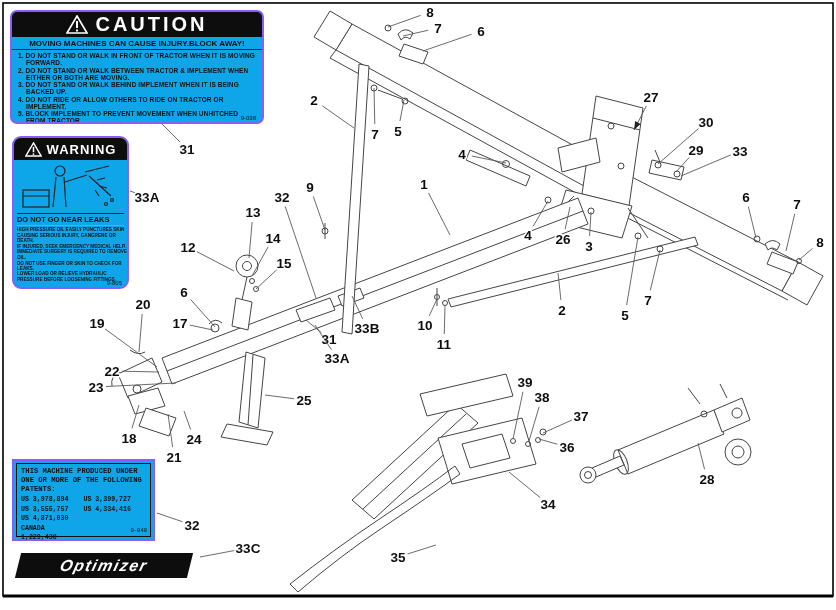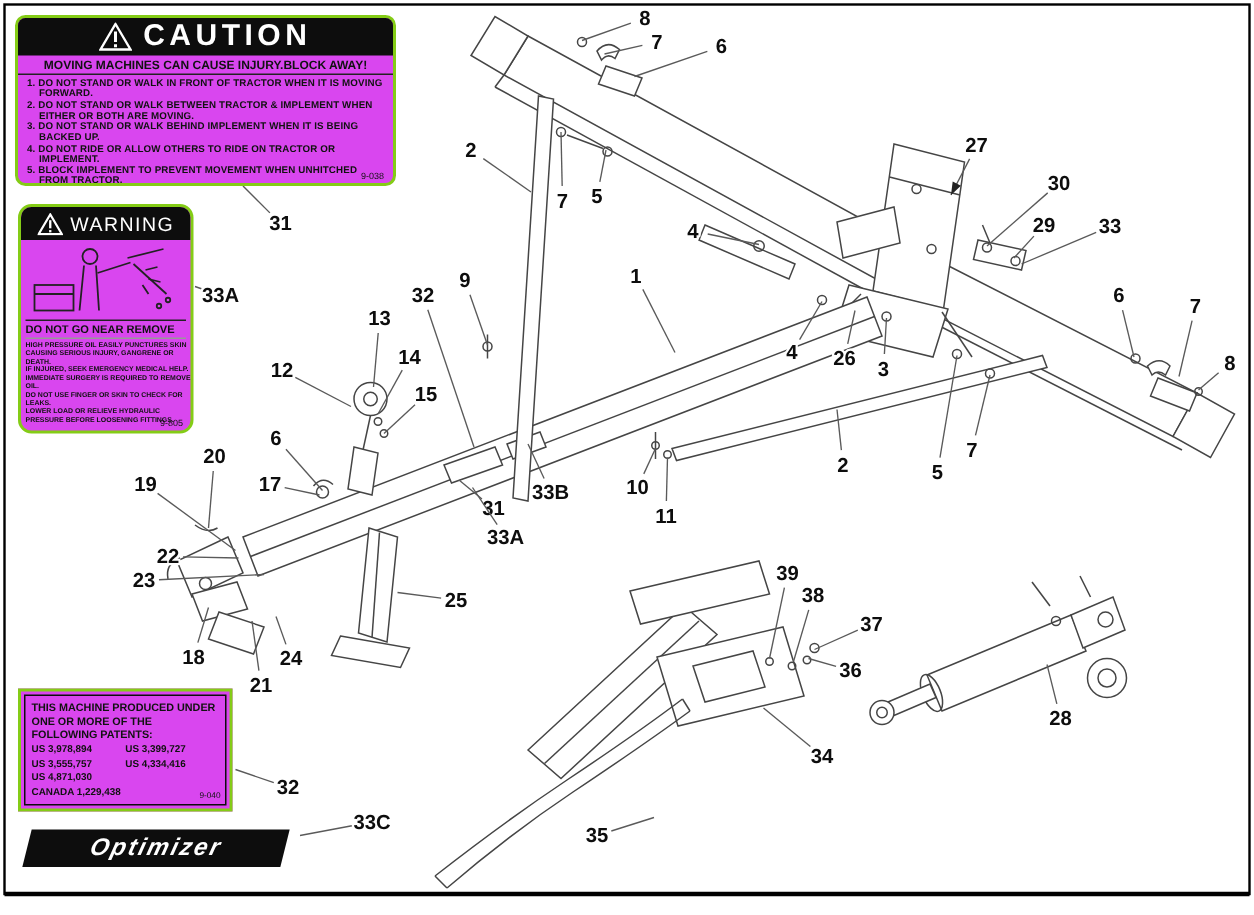--- a/index.html
+++ b/index.html
@@ -10,37 +10,37 @@
   .page svg.canvas{position:absolute;left:0;top:0;}
   .art{stroke:#454545;fill:none;stroke-width:1;}
   .face{fill:#ffffff;stroke:#454545;stroke-width:1;}
   .leader{stroke:#5a5a5a;stroke-width:0.9;fill:none;}
   .callout-num{
     font-family:"Liberation Sans",sans-serif;font-weight:bold;font-size:13.5px;fill:#0d0d0d;
     text-anchor:middle;dominant-baseline:central;
     paint-order:stroke;stroke:#ffffff;stroke-width:3px;stroke-linejoin:round;
   }
   
-  .decal{position:absolute;background:#d946ef;border:2px solid #84cc16;box-sizing:border-box;}
+  .decal{position:absolute;background:#0ea5e9;border:2px solid #8b5cf6;box-sizing:border-box;}
   .caution{left:10px;top:10px;width:254px;height:114px;border-radius:7px;overflow:hidden;}
   .caution .hdr{background:#0d0d0d;color:#fff;height:25px;display:flex;align-items:center;justify-content:center;gap:7px;}
   .caution .hdr .ttl{font-weight:bold;font-size:20px;letter-spacing:3px;}
   .caution .sub{font-size:8px;font-weight:bold;padding:2px 5px 1px;border-bottom:1px solid #222;display:flex;justify-content:center;}
   .caution .items{padding:2px 6px 2px 6px;}
   .caution .item{font-size:6.5px;font-weight:600;line-height:1.12;padding-left:8px;text-indent:-8px;letter-spacing:0.1px;}
   .caution .code{position:absolute;right:6px;bottom:1px;font-size:6px;}
   .warning{left:12px;top:136px;width:117px;height:153px;border-radius:9px;overflow:hidden;}
   .warning .hdr{background:#0d0d0d;color:#fff;height:22px;display:flex;align-items:center;justify-content:center;gap:5px;}
-  .warning .hdr .ttl{font-weight:normal;font-size:13px;letter-spacing:1px;}
+  .warning .hdr .ttl{font-weight:bold;font-size:13px;letter-spacing:1px;}
   .warning .picto{display:block;margin:2px auto 0;}
   .warning .headline{font-size:7.4px;font-weight:bold;border-top:1px solid #222;border-bottom:1px solid #999;margin:1px 3px 0;padding:1px 0;}
   .warning .body{margin:1px 3px 0;width:194%;transform:scale(.515);transform-origin:0 0;}
   .warning .bline{font-size:9px;font-weight:600;line-height:1.2;}
   .warning .code{position:absolute;right:5px;bottom:1px;font-size:6px;}
-  .patents{left:12px;top:459px;width:143px;height:82px;padding:2px;}
+  .patents{left:12px;top:459px;width:143px;height:82px;padding:2px;font-family:Liberation Mono, monospace;}
   .patents .inner{border:1px solid #0d0d0d;width:100%;height:100%;box-sizing:border-box;padding:3px 4px;position:relative;}
   .patents .heading{font-size:7.2px;font-weight:bold;line-height:1.25;}
   .patents .rows{margin-top:1px;}
   .patents .prow{display:grid;grid-template-columns:1fr 1fr;font-size:6.6px;font-weight:bold;line-height:1.45;}
   .patents .code{position:absolute;right:3px;bottom:2px;font-size:5.5px;font-weight:normal;}
   .logo{
     position:absolute;left:18px;top:553px;width:172px;height:25px;background:#0d0d0d;
     transform:skewX(-14deg);display:flex;align-items:center;justify-content:center;
   }
   .logo span{color:#fff;font-weight:bold;font-style:italic;font-size:16px;letter-spacing:1.5px;}
@@ -338,21 +338,21 @@
         <circle cx="41" cy="9" r="5"></circle>
         <path d="M37,15 L34,45 M45,15 L47,45"></path>
         <path d="M46,20 L68,13"></path>
         <path d="M66,10 L90,4"></path>
         <path d="M70,14 L92,34"></path>
         <path d="M78,18 L86,16 M80,24 L88,26 M76,28 L80,34"></path>
         <circle cx="93" cy="38" r="1.5"></circle>
         <circle cx="87" cy="42" r="1.5"></circle>
       </g>
     </svg>
-    <div class="headline">DO NOT GO NEAR REMOVE</div>
+    <div class="headline">DO NOT GO NEAR LEAKS</div>
     <div class="body">
       <div class="bline">HIGH PRESSURE OIL EASILY PUNCTURES SKIN CAUSING SERIOUS INJURY, GANGRENE OR DEATH.</div>
       <div class="bline">IF INJURED, SEEK EMERGENCY MEDICAL HELP. IMMEDIATE SURGERY IS REQUIRED TO REMOVE OIL.</div>
       <div class="bline">DO NOT USE FINGER OR SKIN TO CHECK FOR LEAKS.</div>
       <div class="bline">LOWER LOAD OR RELIEVE HYDRAULIC PRESSURE BEFORE LOOSENING FITTINGS.</div>
     </div>
     <div class="code">9-805</div>
   </div>
 
   <div class="decal patents">

